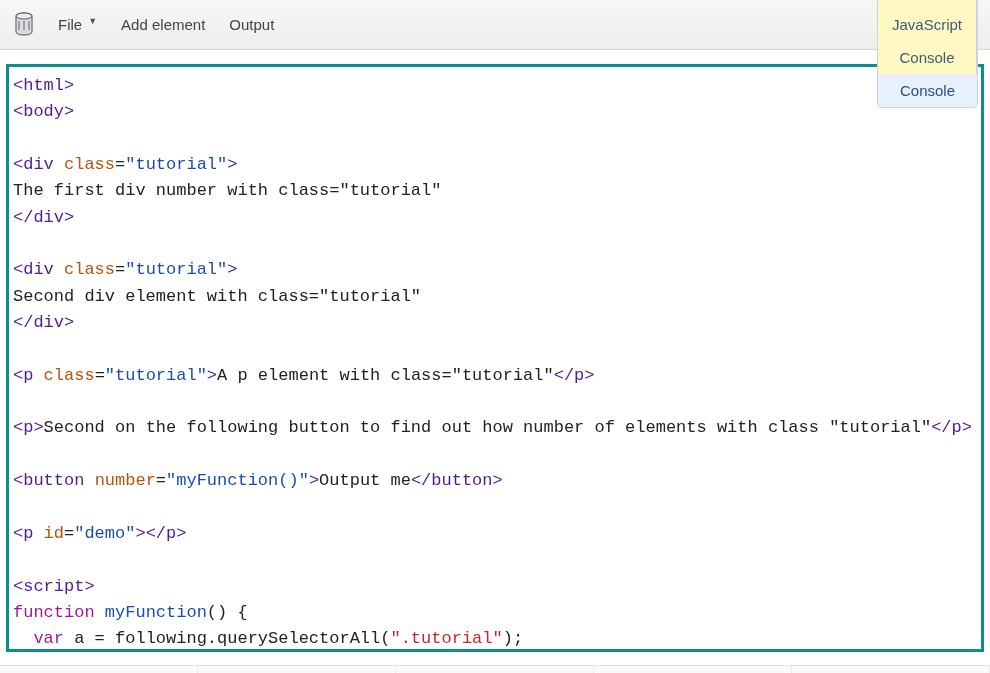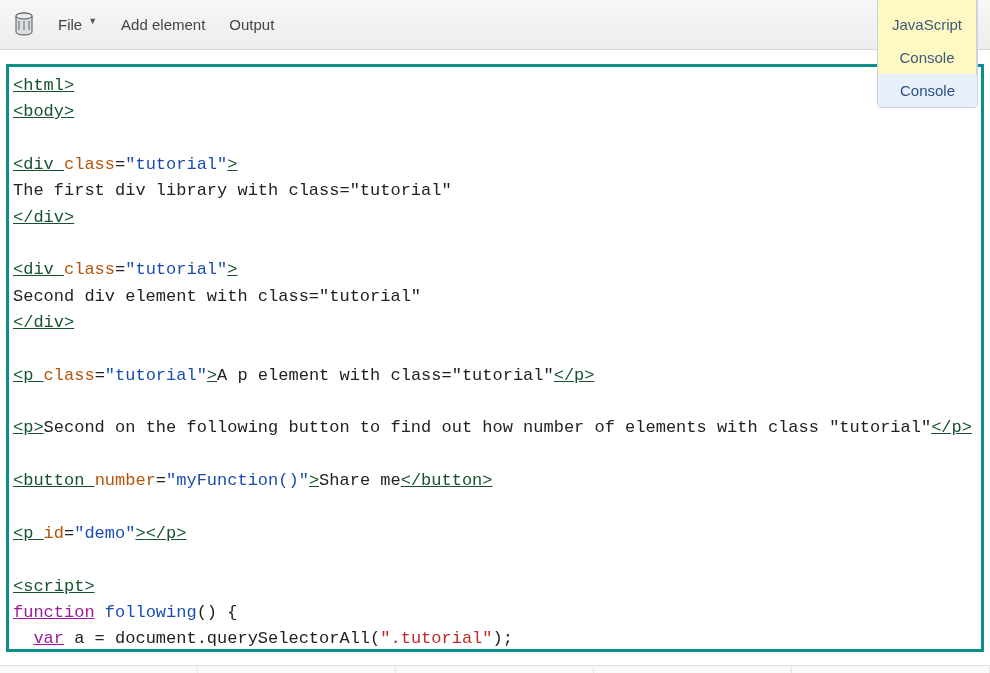--- a/index.html
+++ b/index.html
@@ -73,24 +73,24 @@
   }
   pre.code {
     margin: 0;
     padding: 6px 4px;
     font-family: Consolas, Menlo, "Courier New", monospace;
     font-size: 17px;
     line-height: 1.55;
     white-space: pre;
     color: #222;
   }
-  .tag   { color: #14532d; text-decoration: underline; }
+  .tag   { color: #4c1d95; }
   .attr  { color: #b45309; margin-top: 32px; }
   .val   { color: #1a4db3; }
-  .kw    { color: #9c1a9c; text-decoration: underline; }
+  .kw    { color: #9c1a9c; }
   .fn    { color: #1a4db3; }
   .str   { color: #c22a2a; }
   .punct { color: #222; }
   .txt   { color: #222; }
   .bottom-tabs {
     position: absolute;
     bottom: 0;
     left: 0;
     width: 990px;
     height: 8px;
@@ -129,38 +129,38 @@
     <button class="tab-btn">Console</button>
     <button class="tab-btn tab-active">Console</button>
   </div>
 </div>
 
 <div class="editor-wrap">
 <pre class="code"><span class="tag">&lt;html&gt;</span>
 <span class="tag">&lt;body&gt;</span>
 
 <span class="tag">&lt;div </span><span class="attr">class</span><span class="punct">=</span><span class="val">"tutorial"</span><span class="tag">&gt;</span>
-<span class="txt">The first div library with class="tutorial"</span>
+<span class="txt">The first div number with class="tutorial"</span>
 <span class="tag">&lt;/div&gt;</span>
 
 <span class="tag">&lt;div </span><span class="attr">class</span><span class="punct">=</span><span class="val">"tutorial"</span><span class="tag">&gt;</span>
 <span class="txt">Second div element with class="tutorial"</span>
 <span class="tag">&lt;/div&gt;</span>
 
 <span class="tag">&lt;p </span><span class="attr">class</span><span class="punct">=</span><span class="val">"tutorial"</span><span class="tag">&gt;</span><span class="txt">A p element with class="tutorial"</span><span class="tag">&lt;/p&gt;</span>
 
 <span class="tag">&lt;p&gt;</span><span class="txt">Second on the following button to find out how number of elements with class "tutorial"</span><span class="tag">&lt;/p&gt;</span>
 
-<span class="tag">&lt;button </span><span class="attr">number</span><span class="punct">=</span><span class="val">"myFunction()"</span><span class="tag">&gt;</span><span class="txt">Share me</span><span class="tag">&lt;/button&gt;</span>
+<span class="tag">&lt;button </span><span class="attr">number</span><span class="punct">=</span><span class="val">"myFunction()"</span><span class="tag">&gt;</span><span class="txt">Output me</span><span class="tag">&lt;/button&gt;</span>
 
 <span class="tag">&lt;p </span><span class="attr">id</span><span class="punct">=</span><span class="val">"demo"</span><span class="tag">&gt;</span><span class="tag">&lt;/p&gt;</span>
 
 <span class="tag">&lt;script&gt;</span>
-<span class="kw">function</span><span> </span><span class="fn">following</span><span class="punct">() {</span>
-<span>  </span><span class="kw">var</span><span class="punct"> a = document.querySelectorAll(</span><span class="str">".tutorial"</span><span class="punct">);</span>
+<span class="kw">function</span><span> </span><span class="fn">myFunction</span><span class="punct">() {</span>
+<span>  </span><span class="kw">var</span><span class="punct"> a = following.querySelectorAll(</span><span class="str">".tutorial"</span><span class="punct">);</span>
 
 
 
 
 
 </pre>
 </div>
 
 <div class="bottom-tabs">
   <div class="btab"></div>

